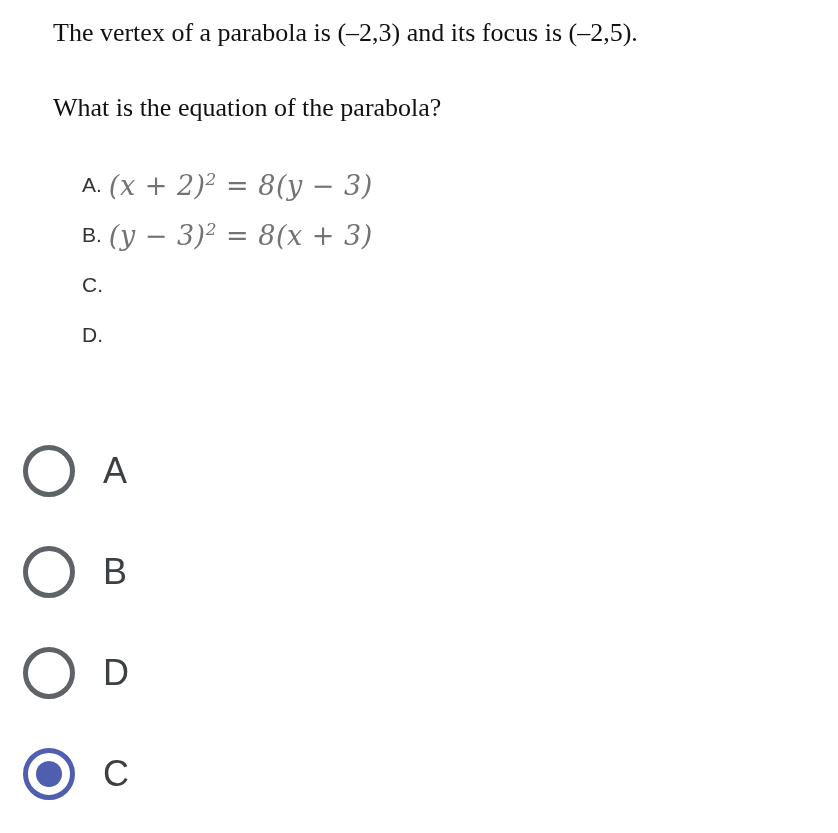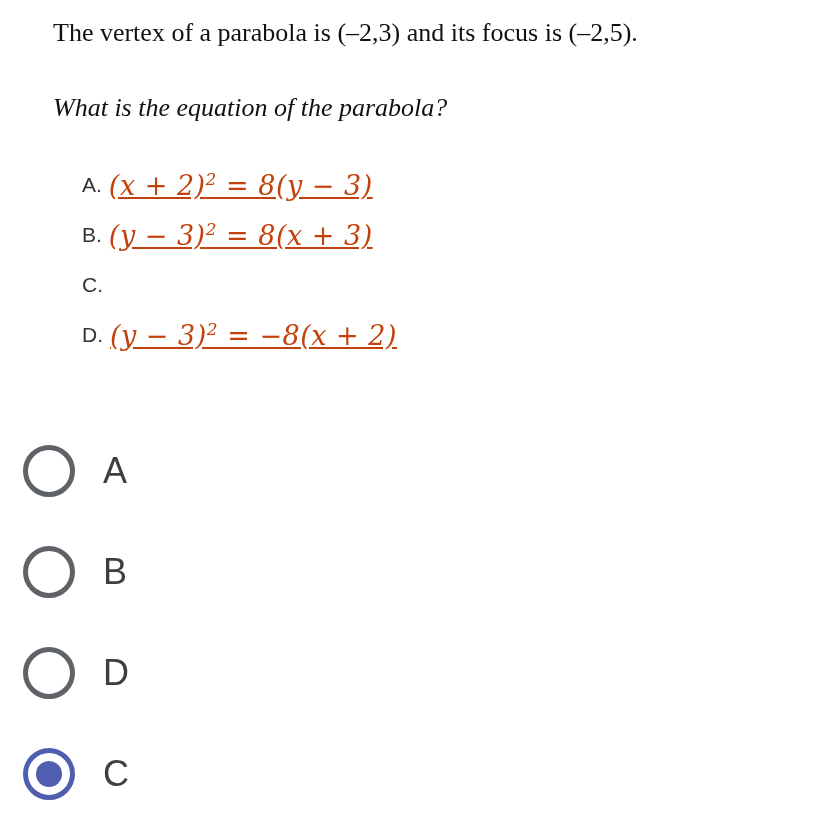--- a/index.html
+++ b/index.html
@@ -9,43 +9,42 @@
     overflow: hidden;
     font-family: "Liberation Sans", sans-serif;
   }
   .question {
     margin: 16px 0 0 53px;
     font-family: "Liberation Serif", serif;
     font-size: 26px;
     color: #111111;
     line-height: 33px;
   }
-  .question .line2 { margin-top: 42px; font-style: italic; }
+  .question .line2 { margin-top: 42px; }
   .choices {
     margin: 36px 0 0 82px;
     list-style: none;
   }
   .choice-row {
     height: 50px;
     display: flex;
     align-items: center;
   }
   .choice-label {
     font-family: "Liberation Sans", sans-serif;
     font-size: 21px;
     color: #333333;
     margin-right: 7px;
   }
   .math {
     font-family: "DejaVu Serif", serif;
     font-style: italic;
     font-size: 27px;
-    color: #c2410c;
+    color: #737373;
     letter-spacing: 0.5px;
-    text-decoration: underline;
   }
   .math sup {
     font-size: 17px;
     vertical-align: super;
     line-height: 0;
   }
   .radios { margin: 60px 0 0 23px; }
   .radio-row {
     height: 101px;
     display: flex;
@@ -93,21 +92,20 @@
     </li>
     <li class="choice-row">
       <span class="choice-label">B.</span>
       <span class="math"><span>(y − 3)</span><sup>2</sup><span> = 8(x + 3)</span></span>
     </li>
     <li class="choice-row">
       <span class="choice-label">C.</span>
     </li>
     <li class="choice-row">
       <span class="choice-label">D.</span>
-      <span class="math"><span>(y − 3)</span><sup>2</sup><span> = −8(x + 2)</span></span>
     </li>
   </ul>
 
   <div class="radios">
     <div class="radio-row">
       <span class="radio-circle"></span>
       <span class="radio-label">A</span>
     </div>
     <div class="radio-row">
       <span class="radio-circle"></span>

